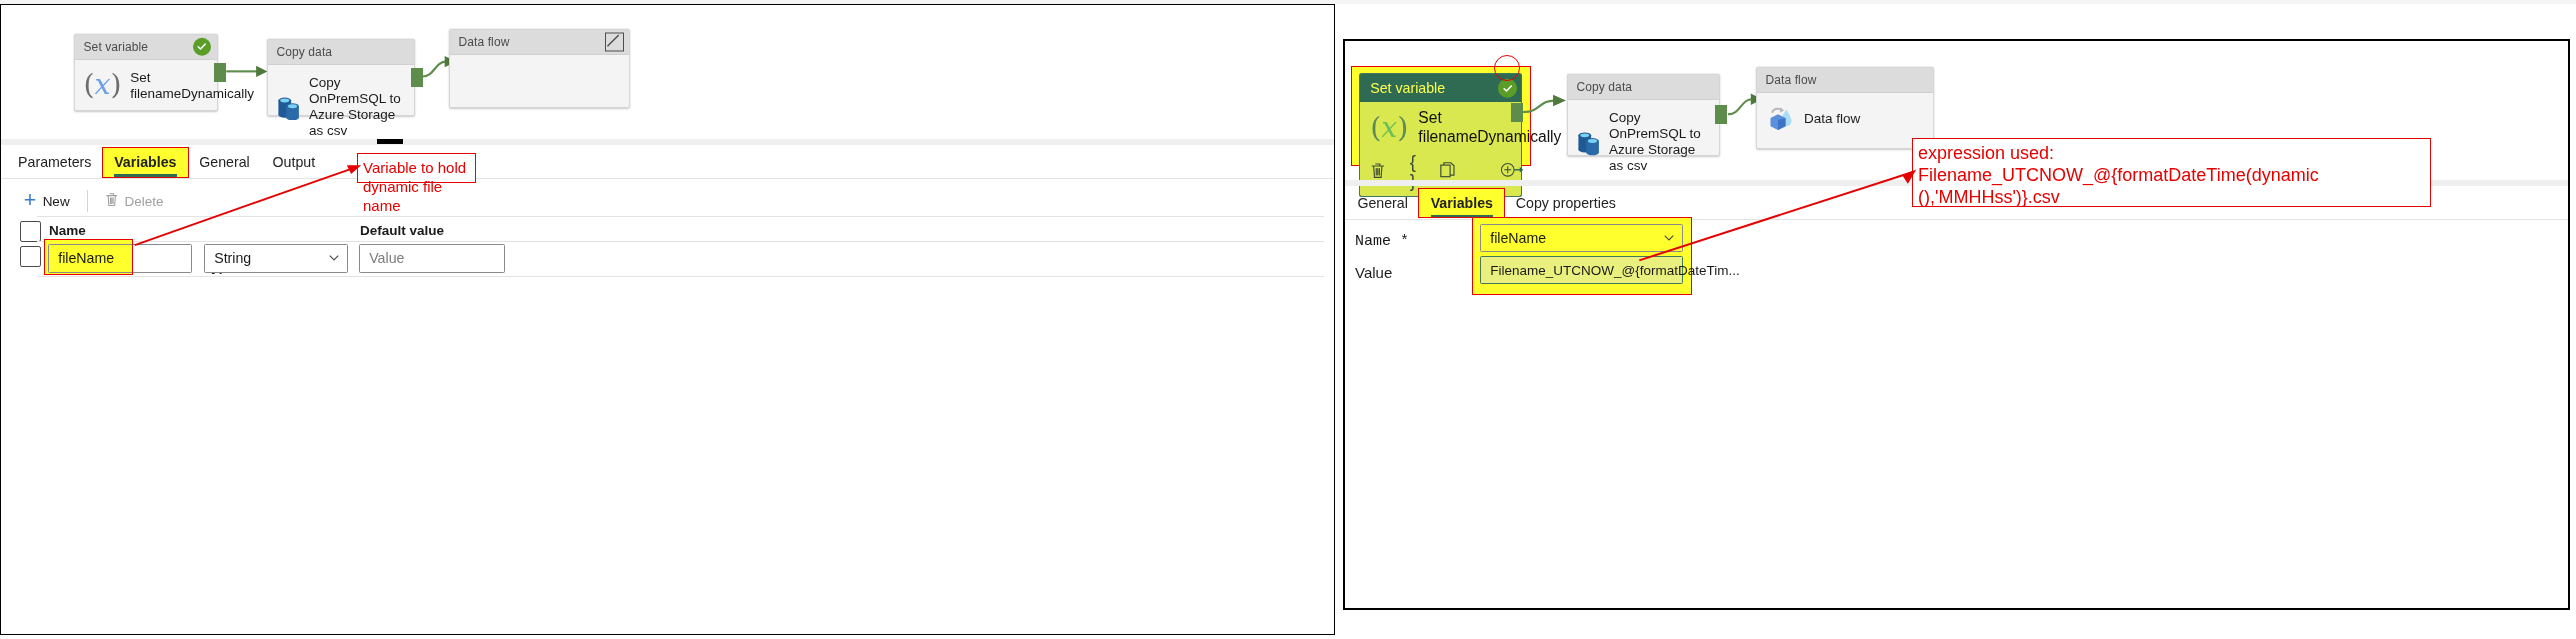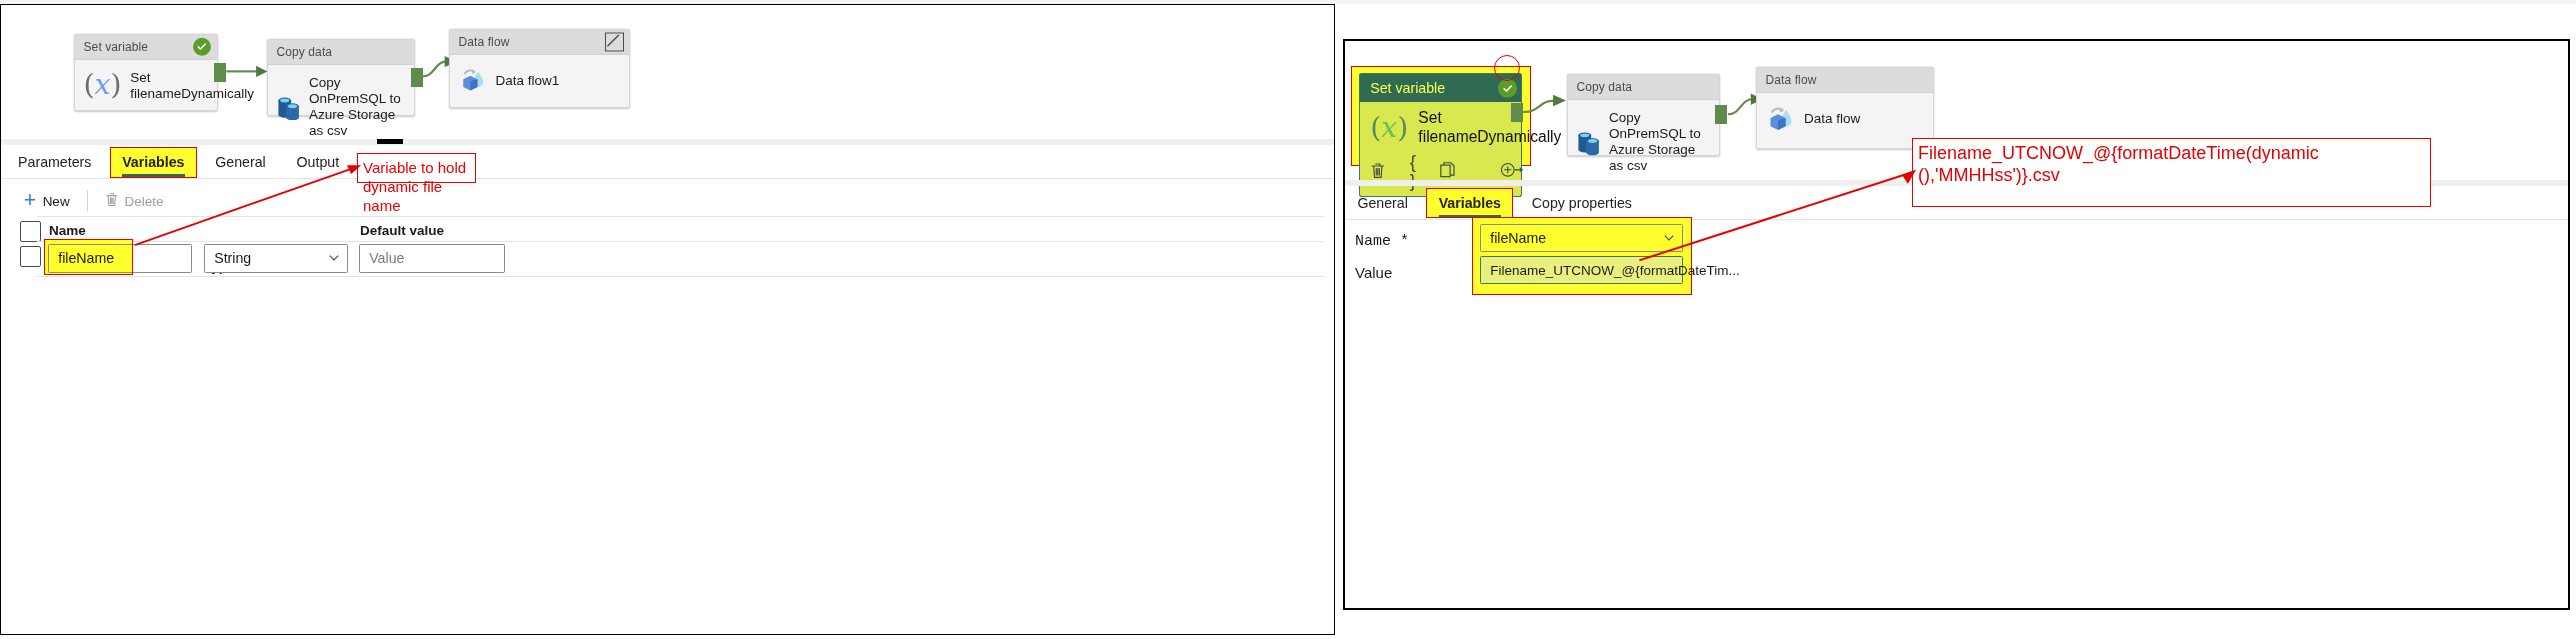--- a/index.html
+++ b/index.html
@@ -35,21 +35,21 @@
   
   .port{position:absolute;width:12px;height:18.5px;background:#5e8c4a;}
   .conn{position:absolute;}
 
   
   #left-panel{position:absolute;left:0;top:4.3px;width:1335px;height:631px;
         background:#fff;border:1.4px solid #000;box-sizing:border-box;}
   .pane-sep{position:absolute;left:0;width:100%;height:5.7px;background:#efefef;}
   .pane-grip{position:absolute;width:25.6px;height:5px;background:#000;}
 
-  .tabbar{position:absolute;display:flex;align-items:flex-end;gap:8px;}
+  .tabbar{position:absolute;display:flex;align-items:flex-end;gap:0;}
   .tab{font-size:14.2px;color:#232323;padding:0 11.4px;position:relative;
         height:28.4px;display:flex;align-items:center;}
   .tab.active{font-weight:bold;background:#ffff2e;}
   .tab.active .underline{position:absolute;left:11.4px;right:11.4px;bottom:0;height:2.8px;
         background:#2f6b52;}
   .tab.hlbox{outline:1.4px solid #e60000;outline-offset:0;}
 
   .cmdbar{position:absolute;display:flex;align-items:center;gap:0;}
   .cmd{display:flex;align-items:center;gap:6.4px;font-size:13.5px;padding:0 10px;height:25.6px;}
   .cmd.newb{color:#1b1b1b;}
@@ -153,32 +153,20 @@
   </svg>
 
   <div class="node" style="left:448px;top:24px;width:179px;height:77px;">
     <div class="nhead">
       <span class="ntitle">Data flow</span>
       <span class="editbadge">
         <svg width="14.2" height="14.2" viewBox="0 0 20 20">
             <path d="M2 18 L18 2" stroke="#4c4c4c" stroke-width="2" fill="none"></path>
           </svg>
       </span>
-    </div>
-    <div class="nbody">
-      <span>
-        <svg width="28.4" height="28.4" viewBox="0 0 40 40">
-          <path d="M8 13 C10 7, 19 6, 22 10" stroke="#b9b9b9" stroke-width="2.6" fill="none"></path>
-          <path d="M19 6 L24 10 L18.5 13 Z" fill="#b9b9b9"></path>
-          <path d="M27 9 C32 17, 34 21, 34 24 a7 7 0 0 1 -14 0 c0 -3 2 -7 7 -15 z" fill="#a8ddf5"></path>
-          <path d="M6 20 L16 15 L26 20 L26 31 L16 36 L6 31 Z" fill="#5a8fdb"></path>
-          <path d="M16 22.5 L26 20 L26 31 L16 36 Z" fill="#3f74c4"></path>
-        </svg>
-      </span>
-      <span class="nlabel">Data flow1</span>
     </div>
   </div>
 
   <div class="pane-sep" style="top:134px;"></div>
   <div class="pane-grip" style="left:376px;top:134px;"></div>
 
   <div class="tabbar" style="left:5.7px;top:143px;">
     <div class="tab">
       <span>Parameters</span>
     </div>
@@ -383,20 +371,21 @@
           <path d="M1 1 L7 7 L13 1" stroke="#4a4a4a" stroke-width="1.6" fill="none"></path>
         </svg>
     </span>
   </div>
 
   <div class="tinput" style="left:135px;top:215px;width:203px;background:#e9f07e;border:1.1px solid #43775f;font-size:13.5px;">
     <span>Filename_UTCNOW_@{formatDateTim...</span>
   </div>
 
   <div class="annot big" style="left:567px;top:97px;width:519px;height:69px;">
+    <div>expression used:</div>
     <div>Filename_UTCNOW_@{formatDateTime(dynamic</div>
     <div>(),'MMHHss')}.csv</div>
   </div>
   <svg class="arrow" style="left:284px;top:127px;" width="292" height="103" viewBox="0 0 410 145">
     <path d="M398 6 L14 130" stroke="#e60000" stroke-width="2.8" fill="none"></path>
     <path d="M404 2 L384 10 L392 22 Z" fill="#e60000"></path>
   </svg>
 </div>
 
 

